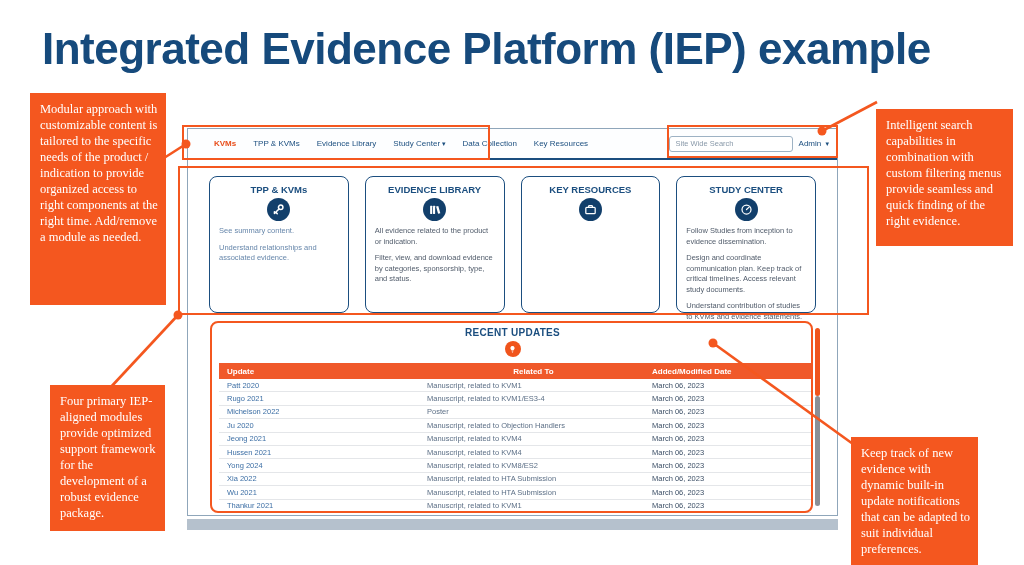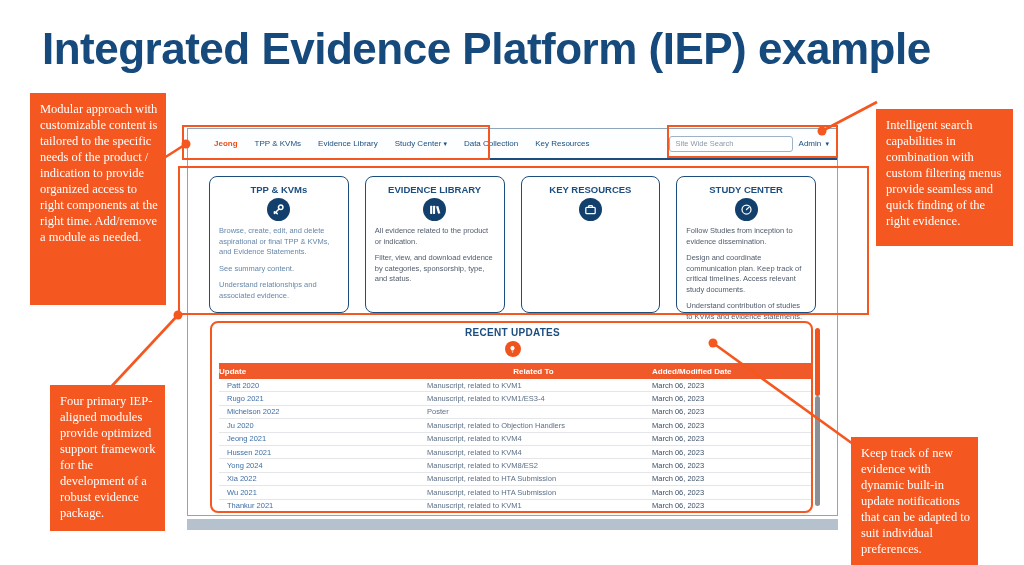--- a/index.html
+++ b/index.html
@@ -65,21 +65,21 @@
     width:16px; height:16px; border-radius:50%; background:#F0541C;
     display:flex; align-items:center; justify-content:center;
   }
   .bulb-circle svg { width:11px; height:11px; }
   .updates-table { position:absolute; left:31px; top:234px; width:592px; }
   .thead {
     display:grid; grid-template-columns:202px 225px 1fr; background:#F0592A;
     height:16px; align-items:center;
   }
   .th { font-size:8px; font-weight:bold; color:#ffffff; }
-  .th.c0 { }
+  .th.c0 { padding-left:8px; }
   .th.c1 { text-align:center; }
   .th.c2 { padding-left:6px; }
   .tr {
     display:grid; grid-template-columns:202px 225px 1fr; align-items:center;
     height:13.4px; border-bottom:1px solid #E4E6E9; background:#fff;
   }
   .td { font-size:7.5px; white-space:nowrap; overflow:hidden; }
   .td.c0 { padding-left:8px; color:#3D6FA5; cursor:pointer; }
   .td.c1 { padding-left:6px; color:#5C6F86; }
   .td.c2 { padding-left:6px; color:#3C4F66; }
@@ -110,21 +110,21 @@
 <body>
 
 <div id="slide">
 
   <div class="slide-title">Integrated Evidence Platform (IEP) example</div>
 
   <div class="app-frame">
 
     <div class="navbar">
       <div class="nav-items">
-        <span class="nav-item active">Jeong</span>
+        <span class="nav-item active">KVMs</span>
         <span class="nav-item">TPP &amp; KVMs</span>
         <span class="nav-item">Evidence Library</span>
         <span class="nav-item"><span>Study Center</span><span class="nav-caret">▾</span></span>
         <span class="nav-item">Data Collection</span>
         <span class="nav-item">Key Resources</span>
       </div>
       <div class="nav-right">
         <input class="search-input" placeholder="Site Wide Search" style="">
         <span class="admin"><span>Admin</span> <span class="nav-caret">▾</span></span>
       </div>
@@ -136,21 +136,20 @@
         <div class="card-title">TPP &amp; KVMs</div>
         <div class="card-icon-wrap">
             <span class="card-icon">
           <svg viewBox="0 0 24 24" fill="none" stroke="#ffffff" stroke-width="2.4" stroke-linecap="round">
             <circle cx="15.5" cy="8.5" r="3.6"></circle>
             <path d="M12.8 11.2 L5.5 18.5 M5.5 18.5 L5.5 15.6 M8.3 17 L10 18.7"></path>
           </svg>
         </span>
           </div>
         <div class="card-body">
-          <p>Browse, create, edit, and delete aspirational or final TPP &amp; KVMs, and Evidence Statements.</p>
           <p>See summary content.</p>
           <p>Understand relationships and associated evidence.</p>
         </div>
       </div>
 
       <div class="card">
         <div class="card-title">EVIDENCE LIBRARY</div>
         <div class="card-icon-wrap">
             <span class="card-icon">
           <svg viewBox="0 0 24 24" fill="#ffffff">

